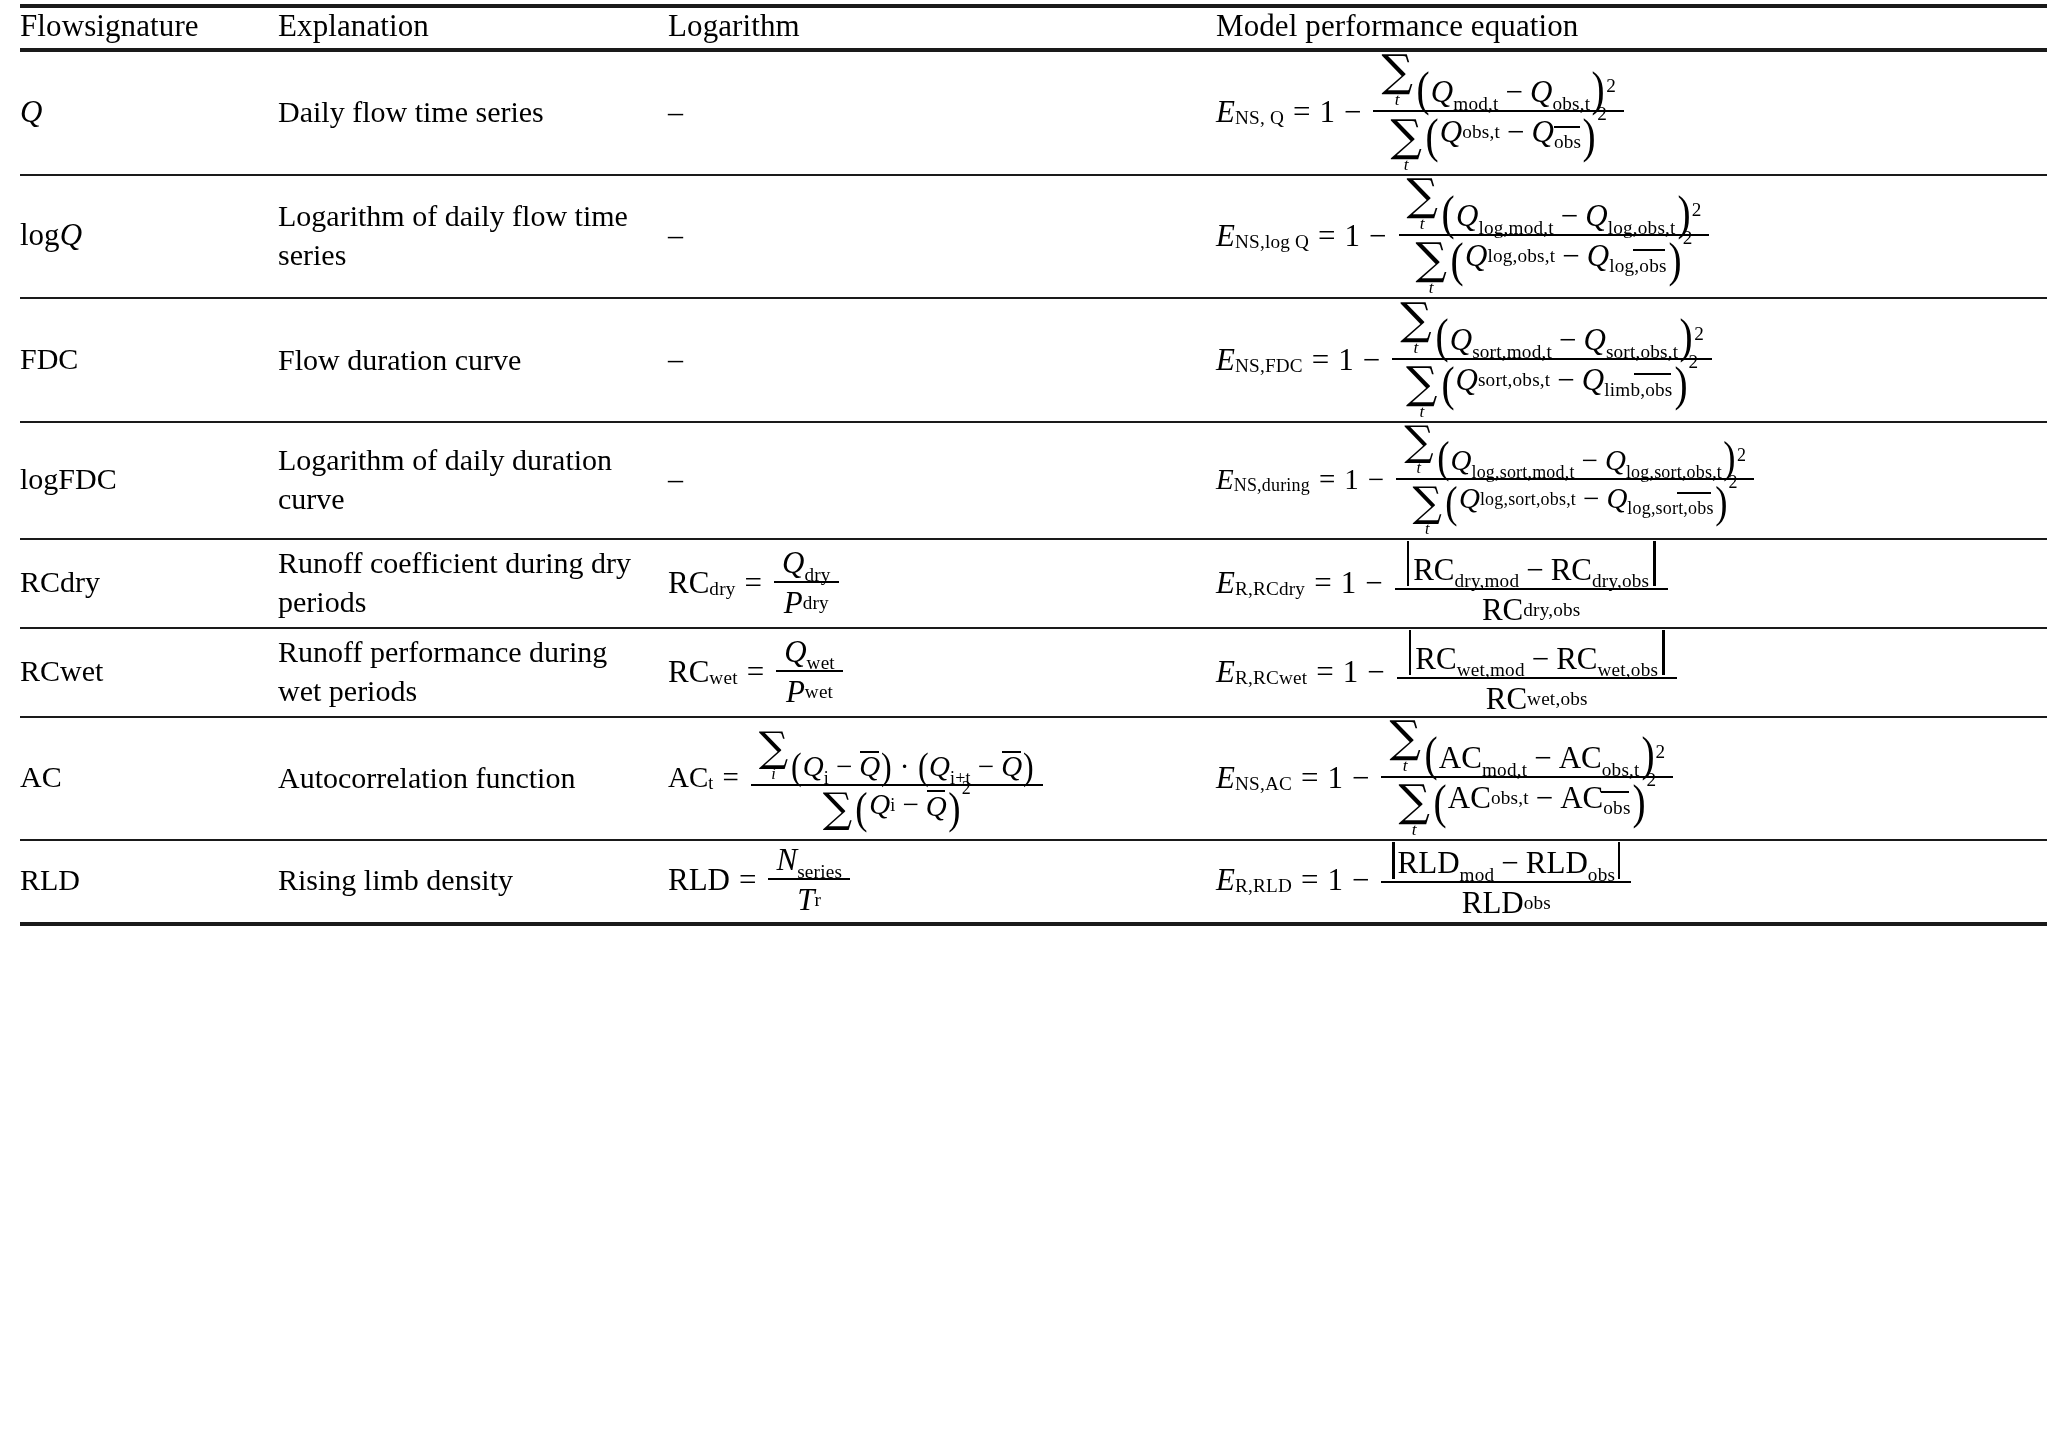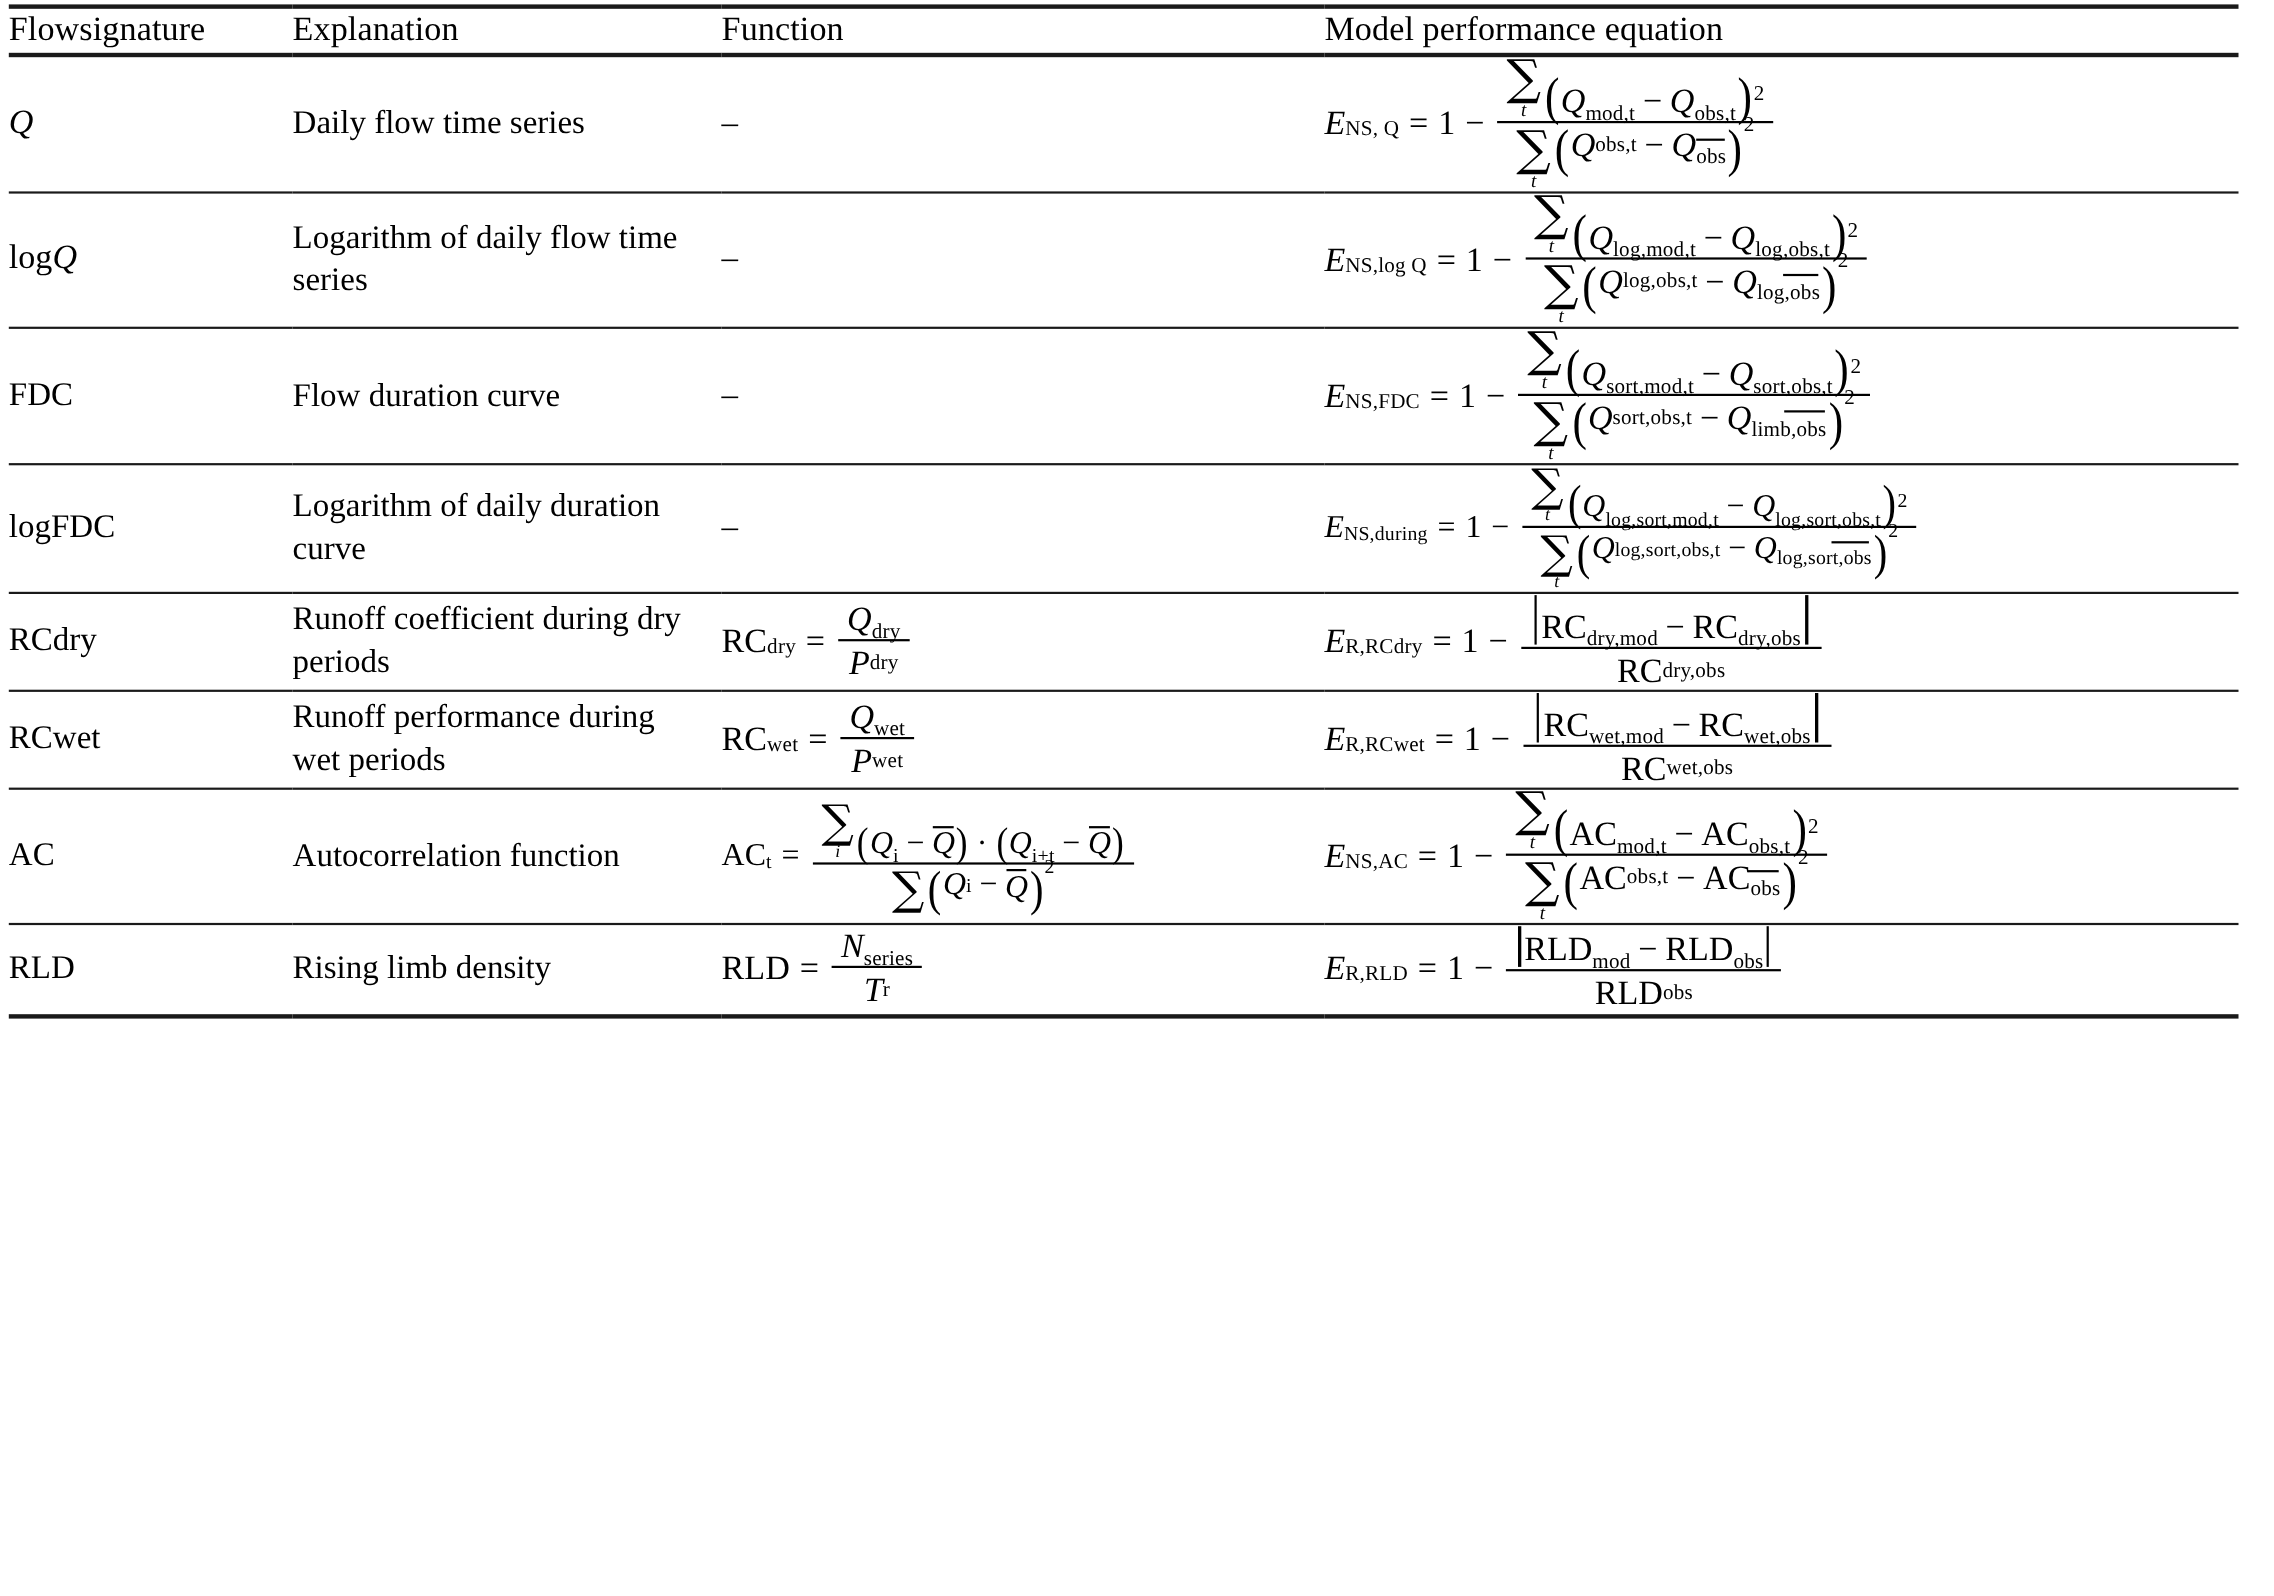--- a/index.html
+++ b/index.html
@@ -11,21 +11,21 @@
     width: 2067px;
     height: 1451px;
     font-family: "Liberation Serif", "DejaVu Serif", serif;
     color: #000000;
     overflow: hidden;
   }
 
   .table-wrap {
     box-sizing: border-box;
     width: 1883px;
-    padding: 0 8px;
+    padding: 0 20px;
   }
 
   table.sig-table {
     width: 2027px;
     border-collapse: collapse;
     table-layout: fixed;
   }
 
   table.sig-table td, table.sig-table th {
     vertical-align: middle;
@@ -228,21 +228,21 @@
   </colgroup>
 
   <tbody>
         <tr class="rule-top">
           <td colspan="4"></td>
         </tr>
 
   <tr class="head-row">
     <td>Flowsignature</td>
     <td>Explanation</td>
-    <td>Function</td>
+    <td>Logarithm</td>
     <td>Model performance equation</td>
   </tr>
 
   <tr class="rule-head">
           <td colspan="4"></td>
         </tr>
 
   <tr class="body-row">
     <td class="cell-sig">
       <span class="math">

